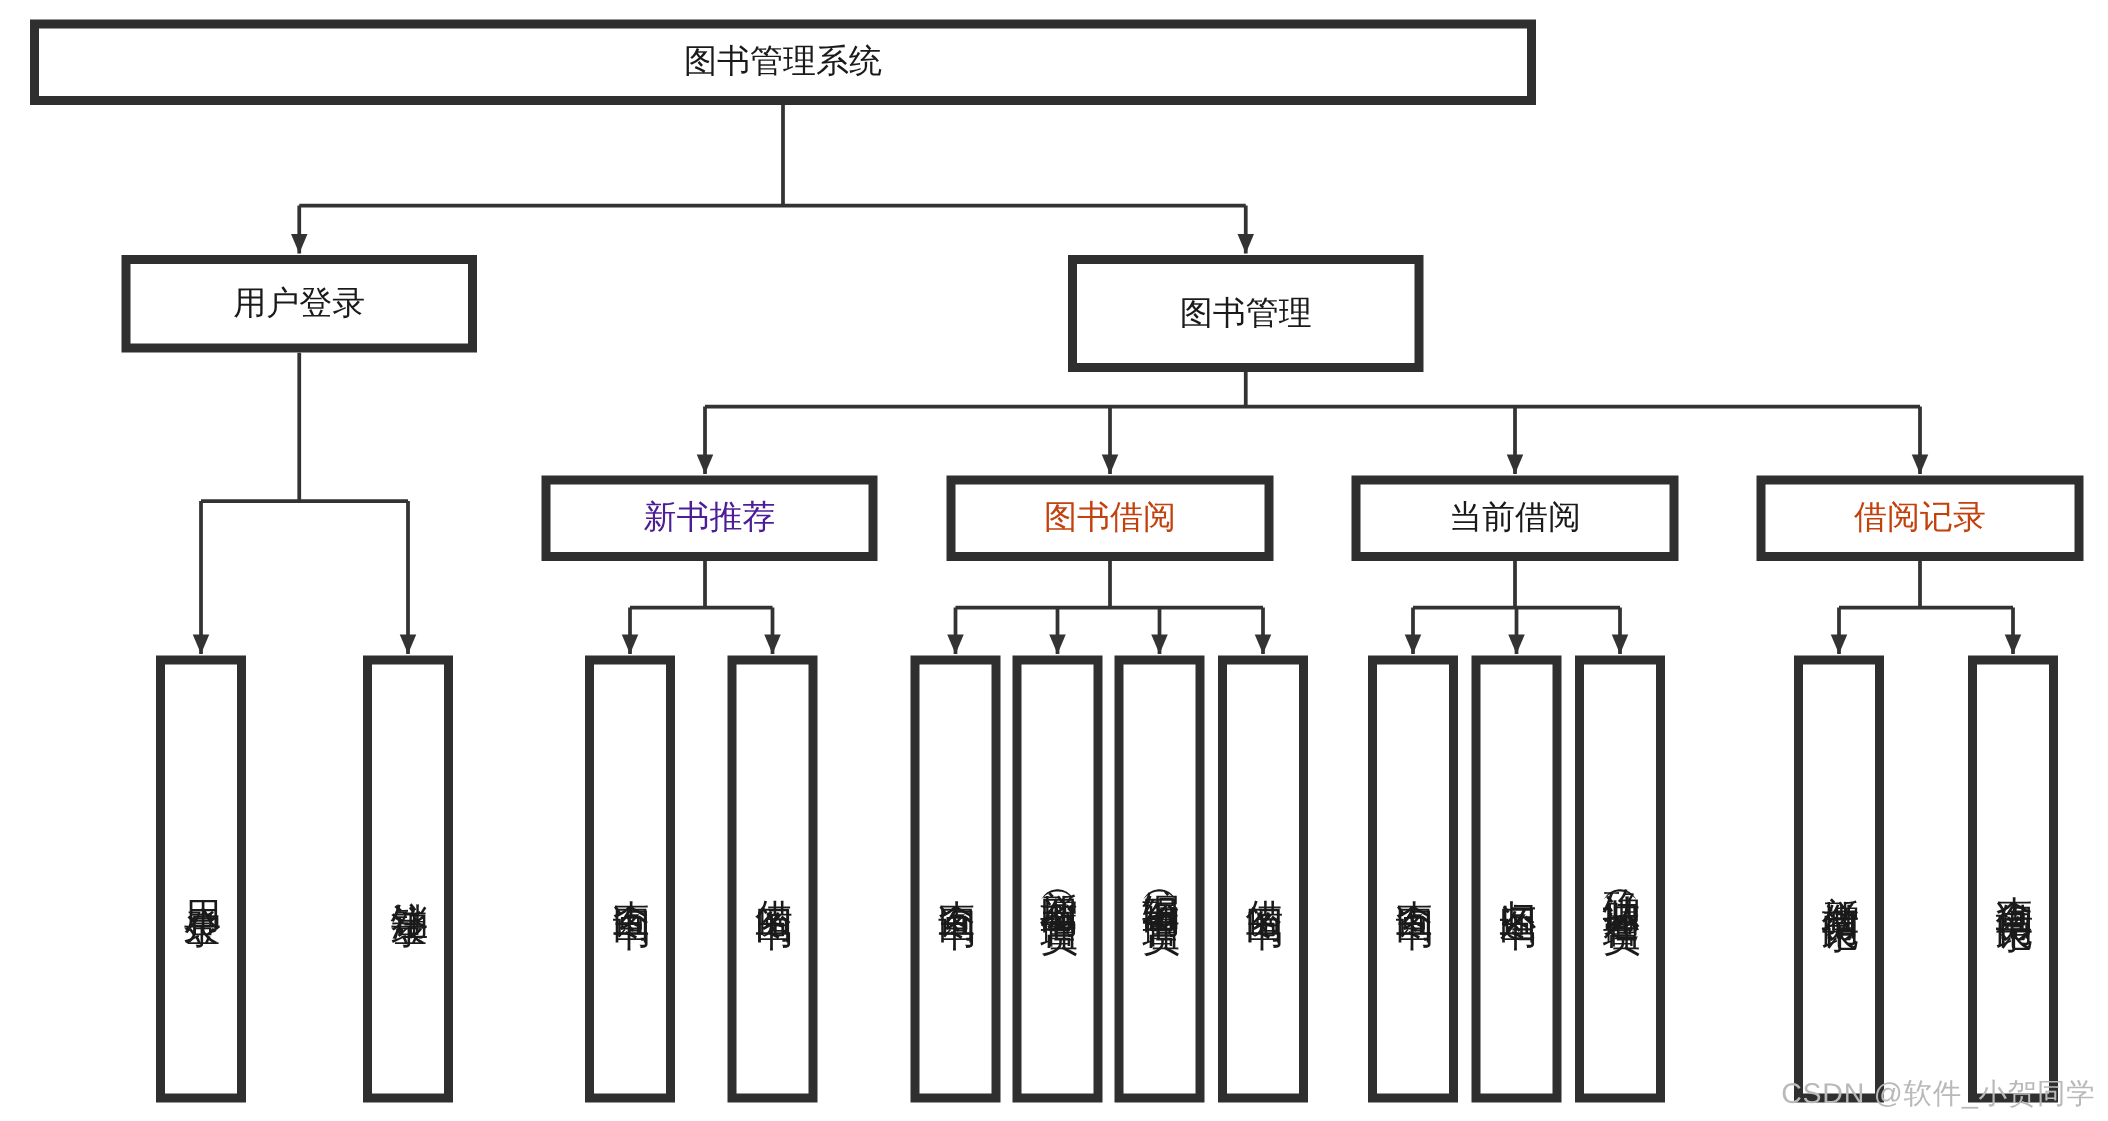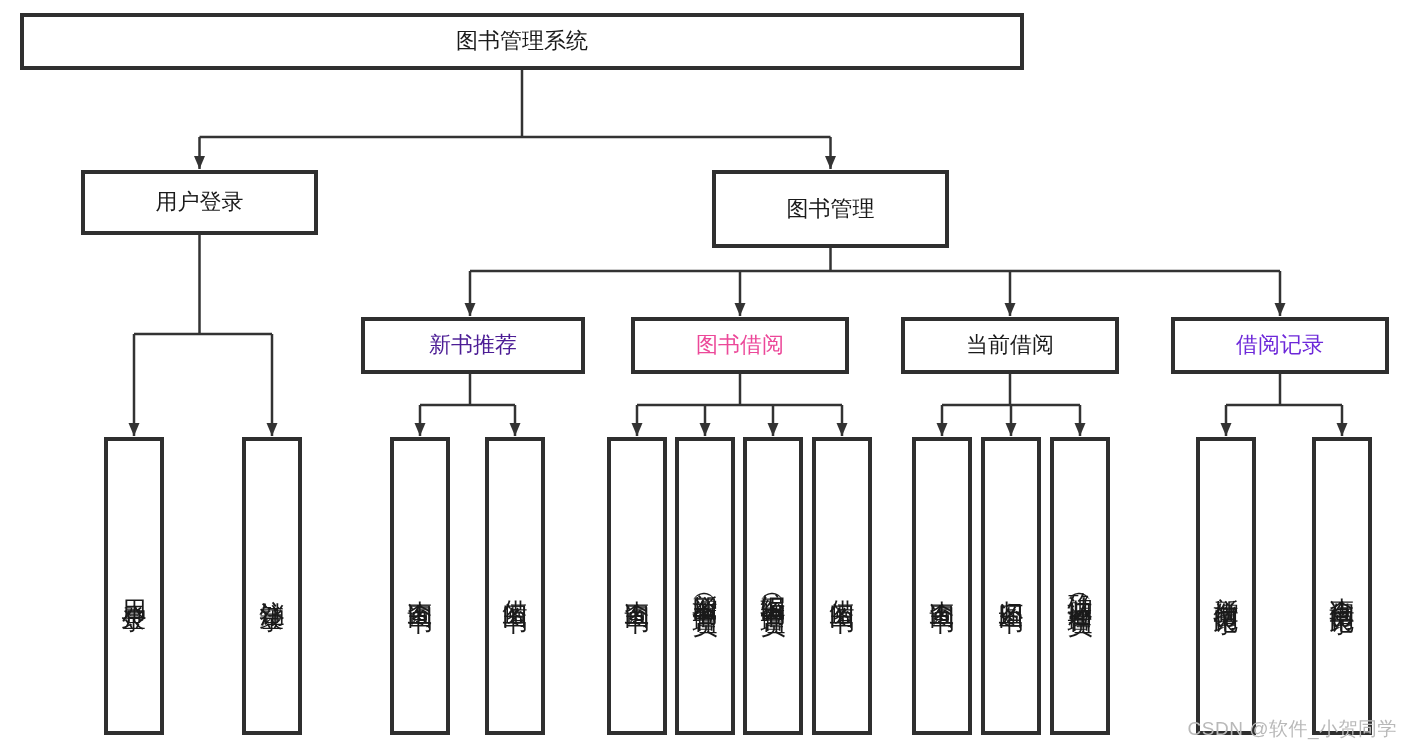--- a/index.html
+++ b/index.html
@@ -22,21 +22,21 @@
     left: 0;
     top: 0;
     width: 1405px;
     height: 747px;
     pointer-events: none;
   }
   .node {
     position: absolute;
     box-sizing: border-box;
     background: #ffffff;
-    border: 4px solid #c2410c;
+    border: 6px solid #c2410c;
     display: flex;
     align-items: center;
     justify-content: center;
     color: #1a1a1a;
     z-index: 2;
   }
   .node .lbl {
     display: block;
     text-align: center;
     line-height: 1.12;
@@ -131,27 +131,27 @@
       </div>
       <div class="node h" style="left: 81px; top: 170px; width: 237px; height: 65px; border-color: rgb(47, 47, 47); color: rgb(26, 26, 26);">
         <span class="lbl">用户登录</span>
       </div>
       <div class="node h" style="left: 712px; top: 170px; width: 237px; height: 78px; border-color: rgb(47, 47, 47); color: rgb(26, 26, 26);">
         <span class="lbl">图书管理</span>
       </div>
       <div class="node h" style="left: 361px; top: 317px; width: 224px; height: 57px; border-color: rgb(47, 47, 47); color: #4c1d95;">
         <span class="lbl">新书推荐</span>
       </div>
-      <div class="node h" style="left: 631px; top: 317px; width: 218px; height: 57px; border-color: rgb(47, 47, 47); color: #ec4899;">
+      <div class="node h" style="left: 631px; top: 317px; width: 218px; height: 57px; border-color: rgb(47, 47, 47); color: #c2410c;">
         <span class="lbl">图书借阅</span>
       </div>
       <div class="node h" style="left: 901px; top: 317px; width: 218px; height: 57px; border-color: rgb(47, 47, 47); color: rgb(26, 26, 26); font-family: Liberation Serif, serif;">
         <span class="lbl">当前借阅</span>
       </div>
-      <div class="node h" style="left: 1171px; top: 317px; width: 218px; height: 57px; border-color: rgb(47, 47, 47); color: #6d28d9;">
+      <div class="node h" style="left: 1171px; top: 317px; width: 218px; height: 57px; border-color: rgb(47, 47, 47); color: #c2410c;">
         <span class="lbl">借阅记录</span>
       </div>
       <div class="node v" style="left: 104px; top: 437px; width: 60px; height: 298px; border-color: rgb(47, 47, 47); color: rgb(26, 26, 26);">
         <span class="lbl">用户登录</span>
       </div>
       <div class="node v" style="left: 242px; top: 437px; width: 60px; height: 298px; border-color: rgb(47, 47, 47); color: rgb(26, 26, 26);">
         <span class="lbl">注销登录</span>
       </div>
       <div class="node v" style="left: 390px; top: 437px; width: 60px; height: 298px; border-color: rgb(47, 47, 47); color: rgb(26, 26, 26);">
         <span class="lbl">查询图书</span>

